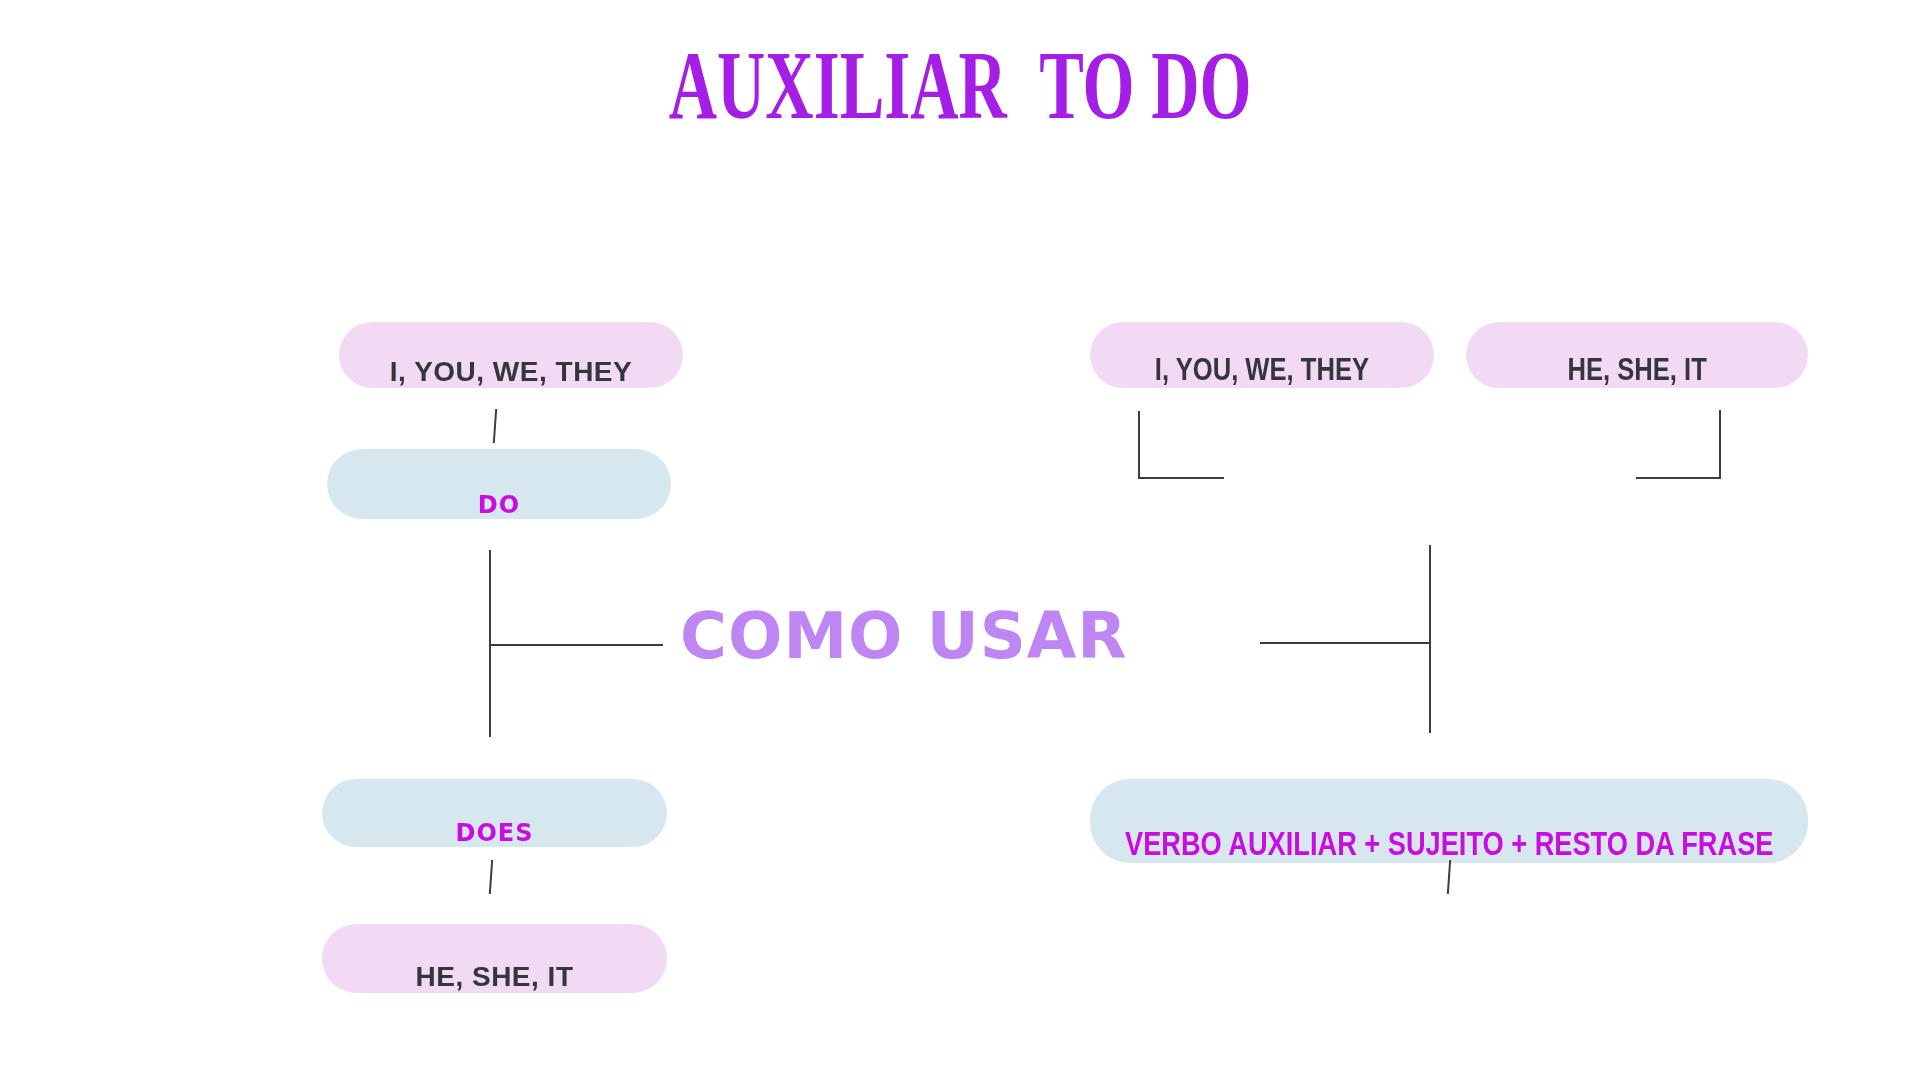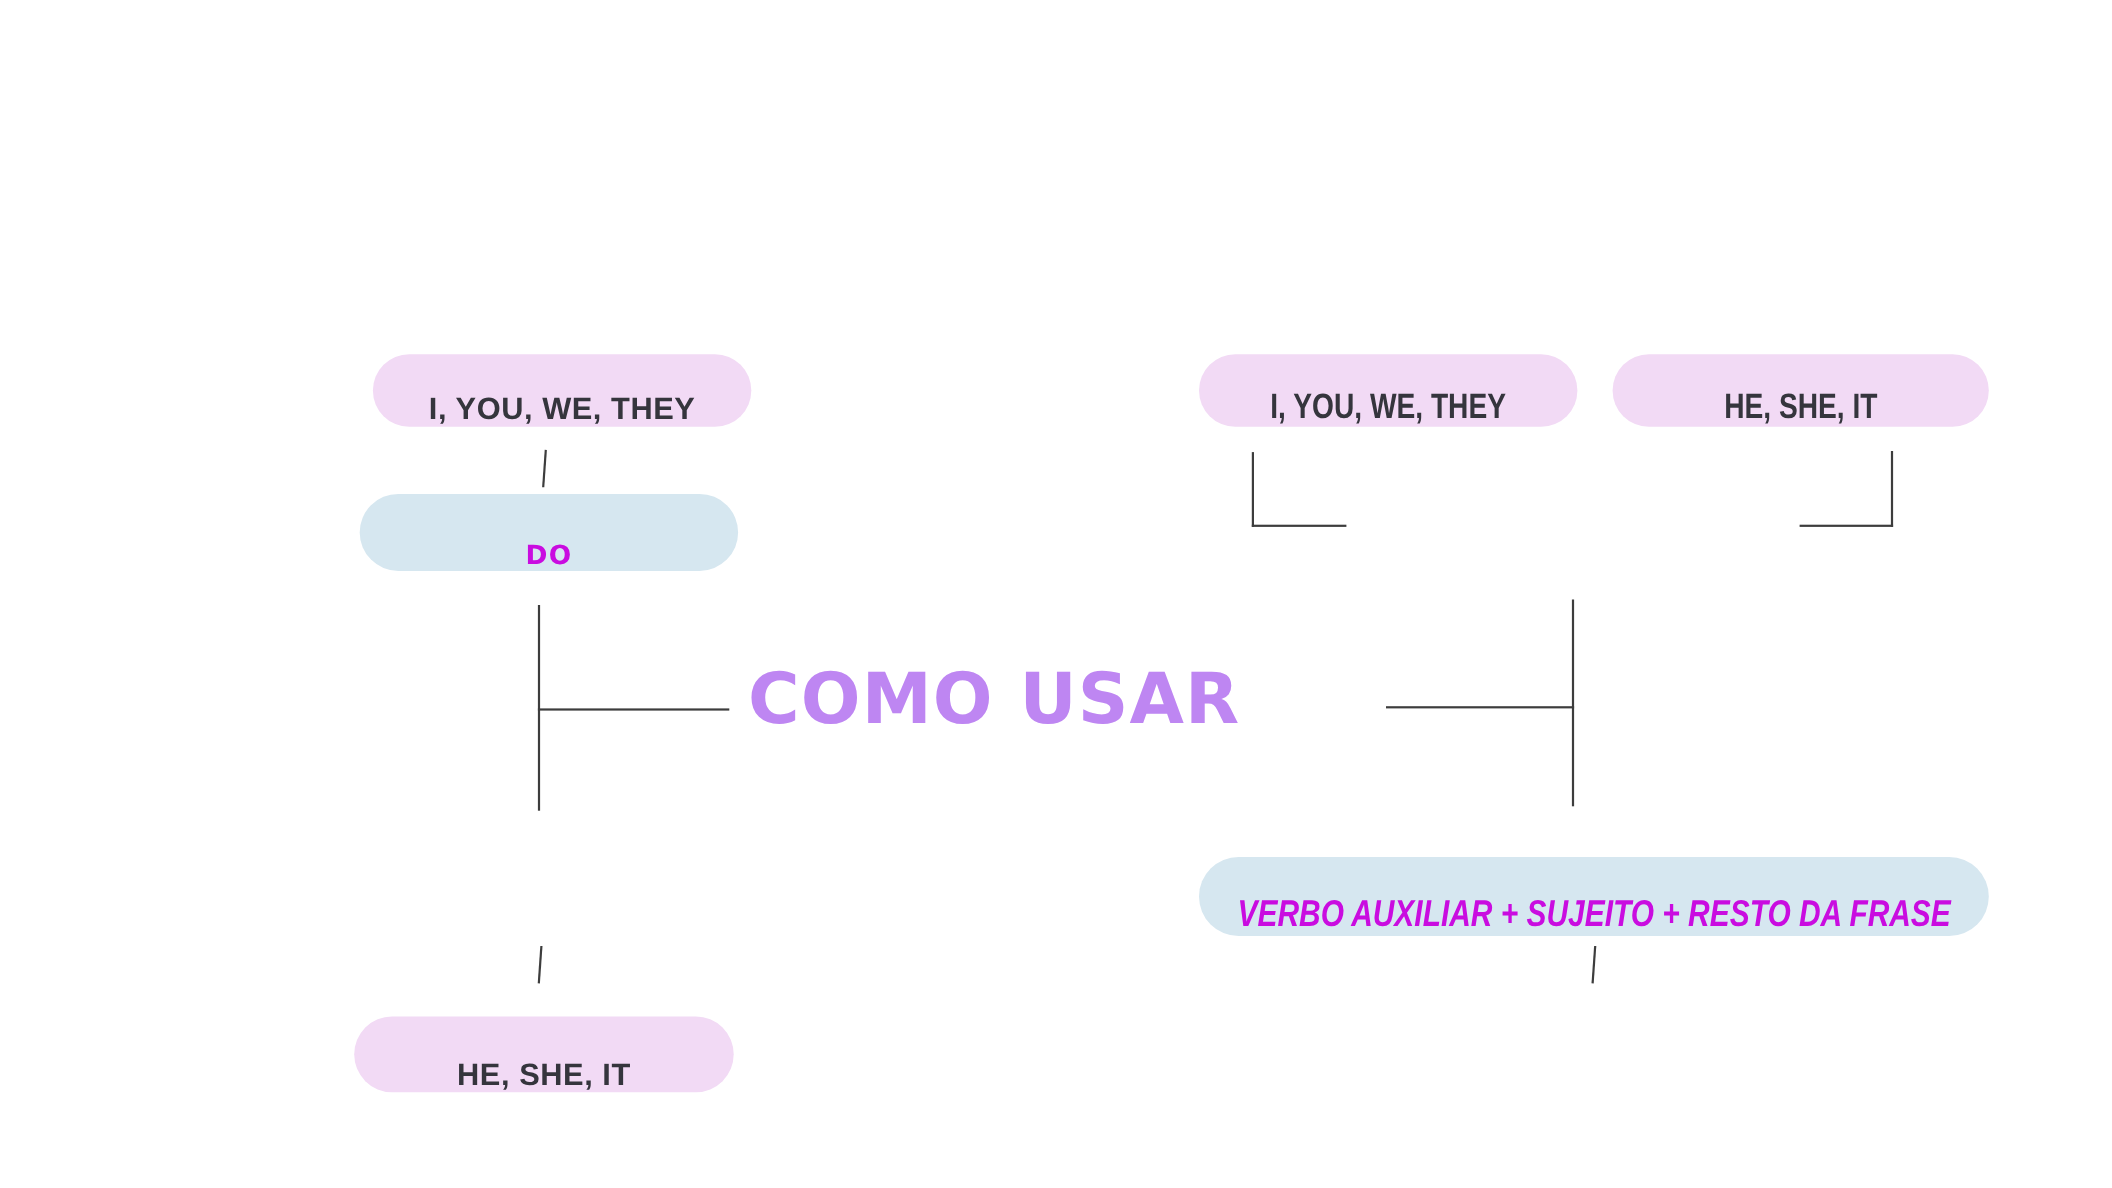--- a/index.html
+++ b/index.html
@@ -35,34 +35,40 @@
   .center-text{font-family:"DejaVu Sans",sans-serif;font-weight:bold;font-size:64px;
     color:var(--center);letter-spacing:1px;white-space:pre;}
 
   .line{position:absolute;background:var(--line);}
 </style>
 </head>
 <body>
 
 <div class="canvas">
 
+  <div class="title-wrap">
+    <span class="title-text">AUXILIAR  TO DO</span>
+  </div>
 
   <div class="pill pink" style="left:339px;top:322px;width:344px;height:66px;">
     <span class="lbl-dark-wide">I, YOU, WE, THEY</span>
   </div>
 
   <div class="line" style="left:494px;top:409px;width:2px;height:34px;transform:rotate(4deg);"></div>
 
   <div class="pill blue" style="left:327px;top:449px;width:344px;height:70px;">
     <span class="lbl-magenta-wide">DO</span>
   </div>
 
   <div class="line" style="left:489px;top:550px;width:2px;height:187px;"></div>
   <div class="line" style="left:489px;top:644px;width:174px;height:2px;"></div>
 
+  <div class="pill blue" style="left:322px;top:779px;width:345px;height:68px;">
+    <span class="lbl-magenta-wide">DOES</span>
+  </div>
 
   <div class="line" style="left:490px;top:860px;width:2px;height:34px;transform:rotate(4deg);"></div>
 
   <div class="pill pink" style="left:322px;top:924px;width:345px;height:69px;">
     <span class="lbl-dark-wide">HE, SHE, IT</span>
   </div>
 
   <div class="center-wrap">
     <span class="center-text">COMO USAR</span>
   </div>
@@ -77,20 +83,20 @@
 
   <div class="line" style="left:1138px;top:411px;width:2px;height:68px;"></div>
   <div class="line" style="left:1138px;top:477px;width:86px;height:2px;"></div>
   <div class="line" style="left:1719px;top:410px;width:2px;height:69px;"></div>
   <div class="line" style="left:1636px;top:477px;width:85px;height:2px;"></div>
 
 
   <div class="line" style="left:1429px;top:545px;width:2px;height:188px;"></div>
   <div class="line" style="left:1260px;top:642px;width:171px;height:2px;"></div>
 
-  <div class="pill blue" style="left:1090px;top:779px;width:718px;height:72px;font-style:italic;">
+  <div class="pill blue" style="left:1090px;top:779px;width:718px;height:84px;">
     <span class="cond lbl-magenta-cond" style="font-size:34px;">VERBO AUXILIAR + SUJEITO + RESTO DA FRASE</span>
   </div>
 
   <div class="line" style="left:1448px;top:860px;width:2px;height:34px;transform:rotate(4deg);"></div>
 
 
 </div>
 
 </body></html>

